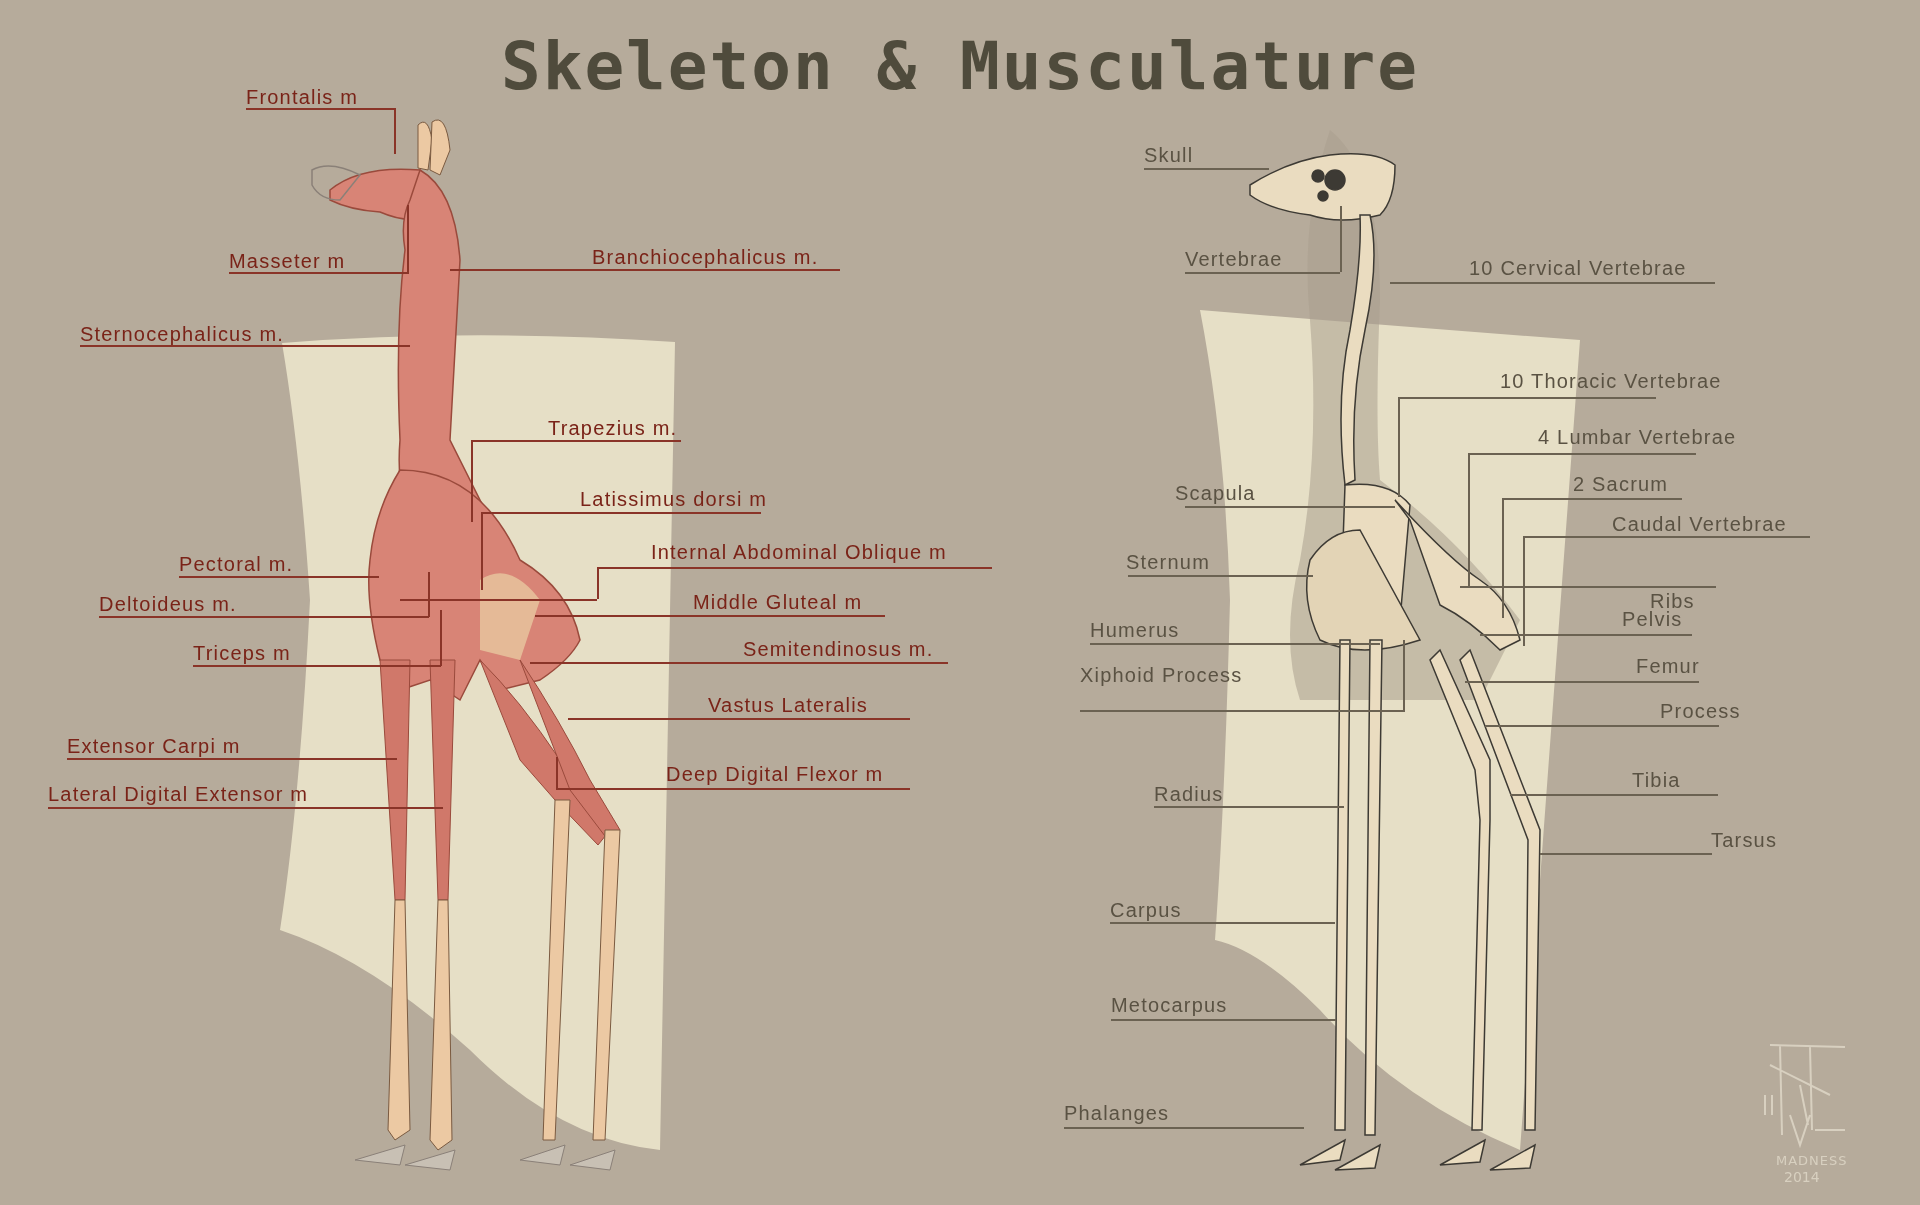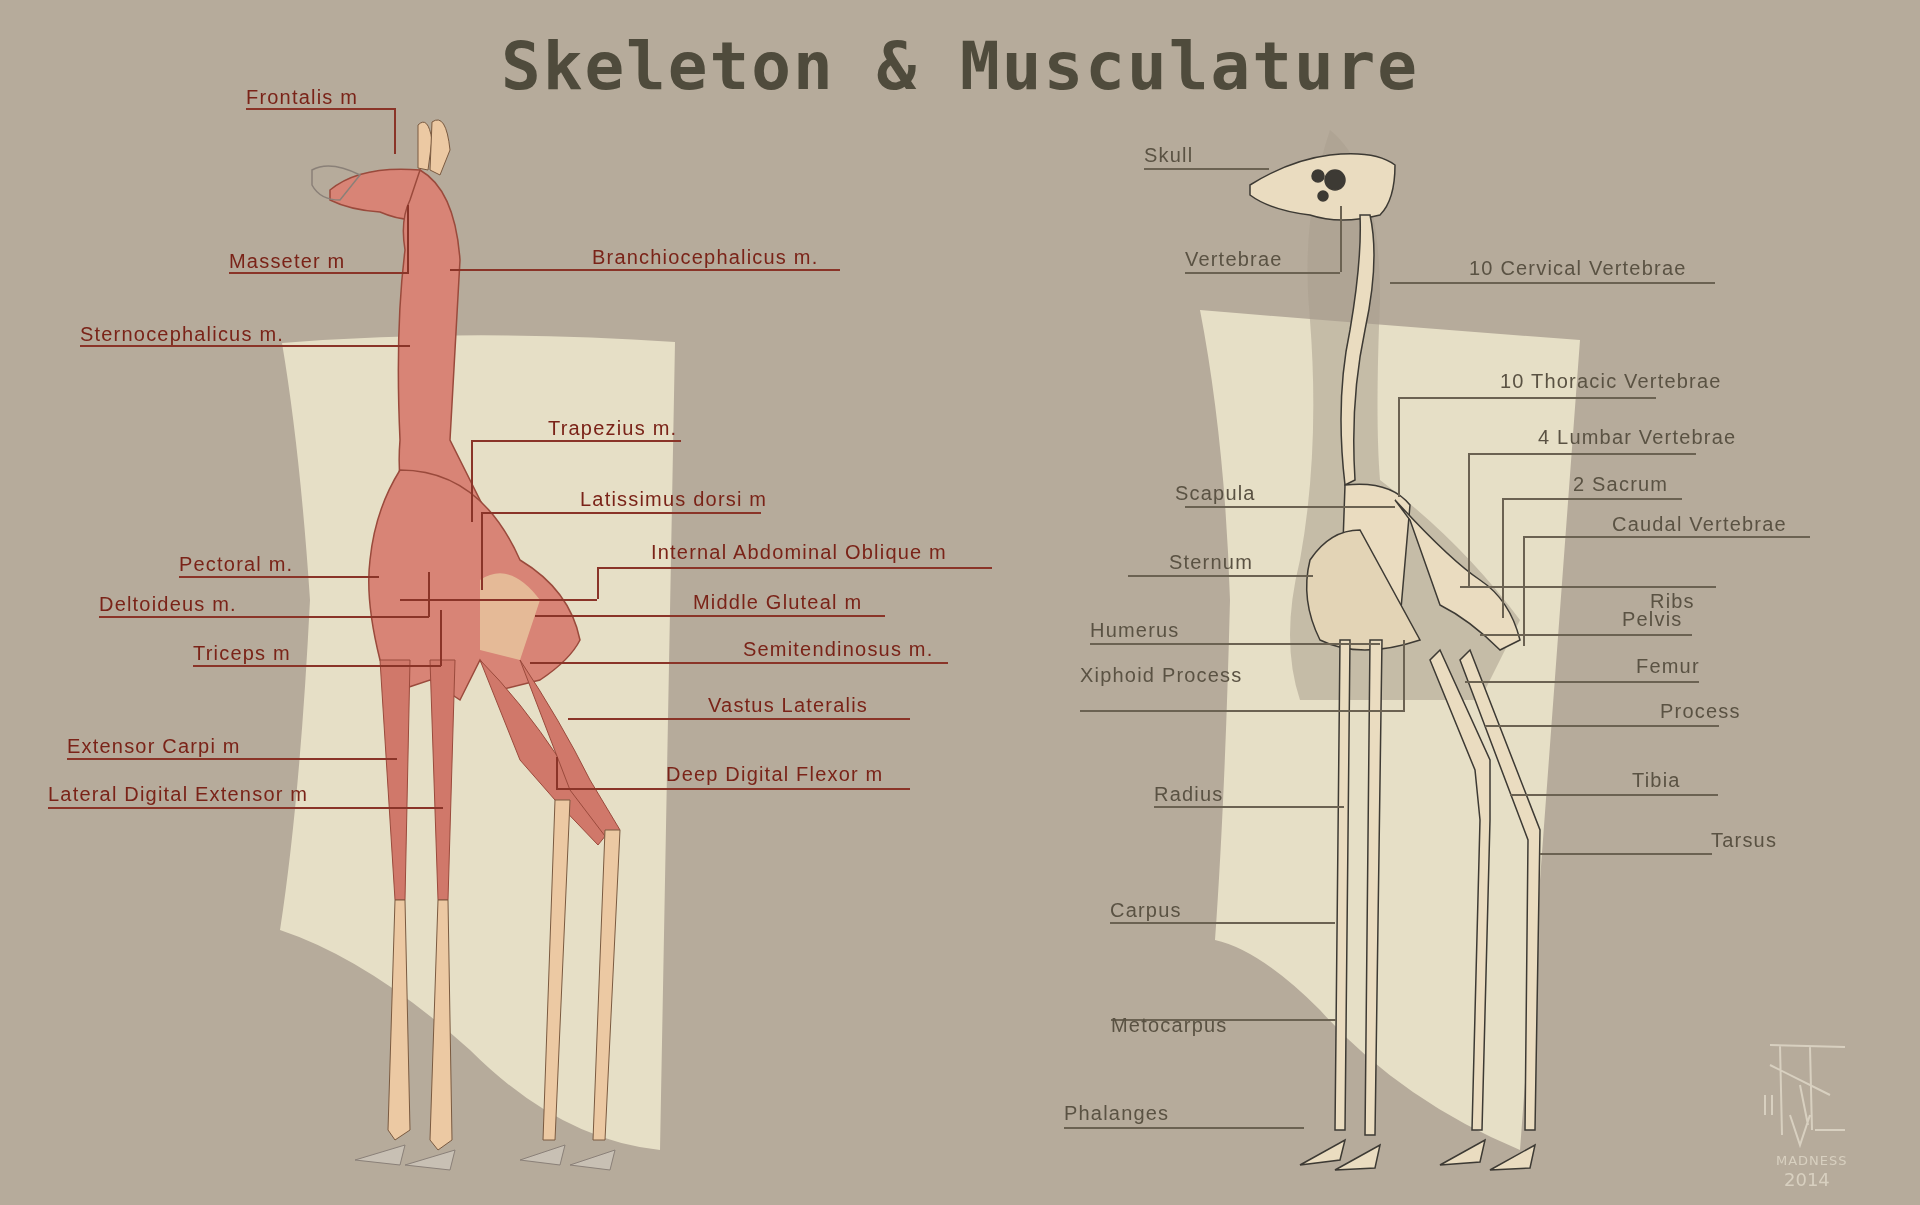--- a/index.html
+++ b/index.html
@@ -27,21 +27,21 @@
   .line.m { border-color:#8a3428; }
   .line.s { border-color:#6b6252; }
   .vline { position:absolute; width:0; border-left:2px solid; }
   .vline.m { border-color:#8a3428; }
   .vline.s { border-color:#6b6252; }
   .sig {
     position:absolute; left:1750px; top:1035px; width:110px; height:150px;
     color:#d8d0c0; font-family:"DejaVu Sans", sans-serif;
   }
   .sig .t1 { position:absolute; left:26px; top:118px; font-size:13px; letter-spacing:1px; }
-  .sig .t2 { position:absolute; left:34px; top:134px; font-size:18px; }
+  .sig .t2 { position:absolute; left:34px; top:134px; font-size:14px; }
 </style>
 </head>
 <body>
 
 <div class="title">Skeleton &amp; Musculature</div>
 
 <svg class="art" width="1920" height="1205">
   <path d="M282,343 Q470,328 675,342 L660,1150 Q560,1140 470,1050 Q370,960 280,930 Q300,800 310,600 Q300,450 282,343 Z" fill="#e6dfc6"></path>
   <path d="M1200,310 Q1380,325 1580,340 L1520,1150 Q1400,1100 1320,1010 Q1260,950 1215,940 Q1225,800 1230,600 Q1225,440 1200,310 Z" fill="#e6dfc6"></path>
 </svg>
@@ -179,32 +179,32 @@
 
 <div>
   <div class="lbl s" style="left:1144px;top:144px;">Skull</div>
   <div class="lbl s" style="left:1185px;top:248px;">Vertebrae</div>
   <div class="lbl s" style="left:1469px;top:257px;">10 Cervical Vertebrae</div>
   <div class="lbl s" style="left:1500px;top:370px;">10 Thoracic Vertebrae</div>
   <div class="lbl s" style="left:1538px;top:426px;">4 Lumbar Vertebrae</div>
   <div class="lbl s" style="left:1573px;top:473px;">2 Sacrum</div>
   <div class="lbl s" style="left:1175px;top:482px;">Scapula</div>
   <div class="lbl s" style="left:1612px;top:513px;">Caudal Vertebrae</div>
-  <div class="lbl s" style="left:1126px;top:551px;margin-left:43px;">Sternum</div>
+  <div class="lbl s" style="left:1126px;top:551px;">Sternum</div>
   <div class="lbl s" style="left:1650px;top:590px;">Ribs</div>
   <div class="lbl s" style="left:1622px;top:608px;">Pelvis</div>
   <div class="lbl s" style="left:1090px;top:619px;">Humerus</div>
   <div class="lbl s" style="left:1636px;top:655px;">Femur</div>
   <div class="lbl s" style="left:1080px;top:664px;">Xiphoid Process</div>
   <div class="lbl s" style="left:1660px;top:700px;">Process</div>
   <div class="lbl s" style="left:1632px;top:769px;">Tibia</div>
   <div class="lbl s" style="left:1154px;top:783px;">Radius</div>
   <div class="lbl s" style="left:1711px;top:829px;">Tarsus</div>
   <div class="lbl s" style="left:1110px;top:899px;">Carpus</div>
-  <div class="lbl s" style="left:1111px;top:994px;margin-top:20px;">Metocarpus</div>
+  <div class="lbl s" style="left:1111px;top:994px;">Metocarpus</div>
   <div class="lbl s" style="left:1064px;top:1102px;">Phalanges</div>
 </div>
 
 <div class="sig">
   <svg width="110" height="120" style="position:absolute;left:0;top:0;">
     <path d="M20,10 L95,12 M30,10 L32,100 M60,12 L62,95 M20,30 L80,60 M50,50 L58,90 M15,60 L15,80 M22,60 L22,80 M40,80 L50,110 L60,80 M65,95 L95,95" stroke="#d8d0c0" stroke-width="2" fill="none"></path>
   </svg>
   <div class="t1">MADNESS</div>
   <div class="t2">2014</div>
 </div>

